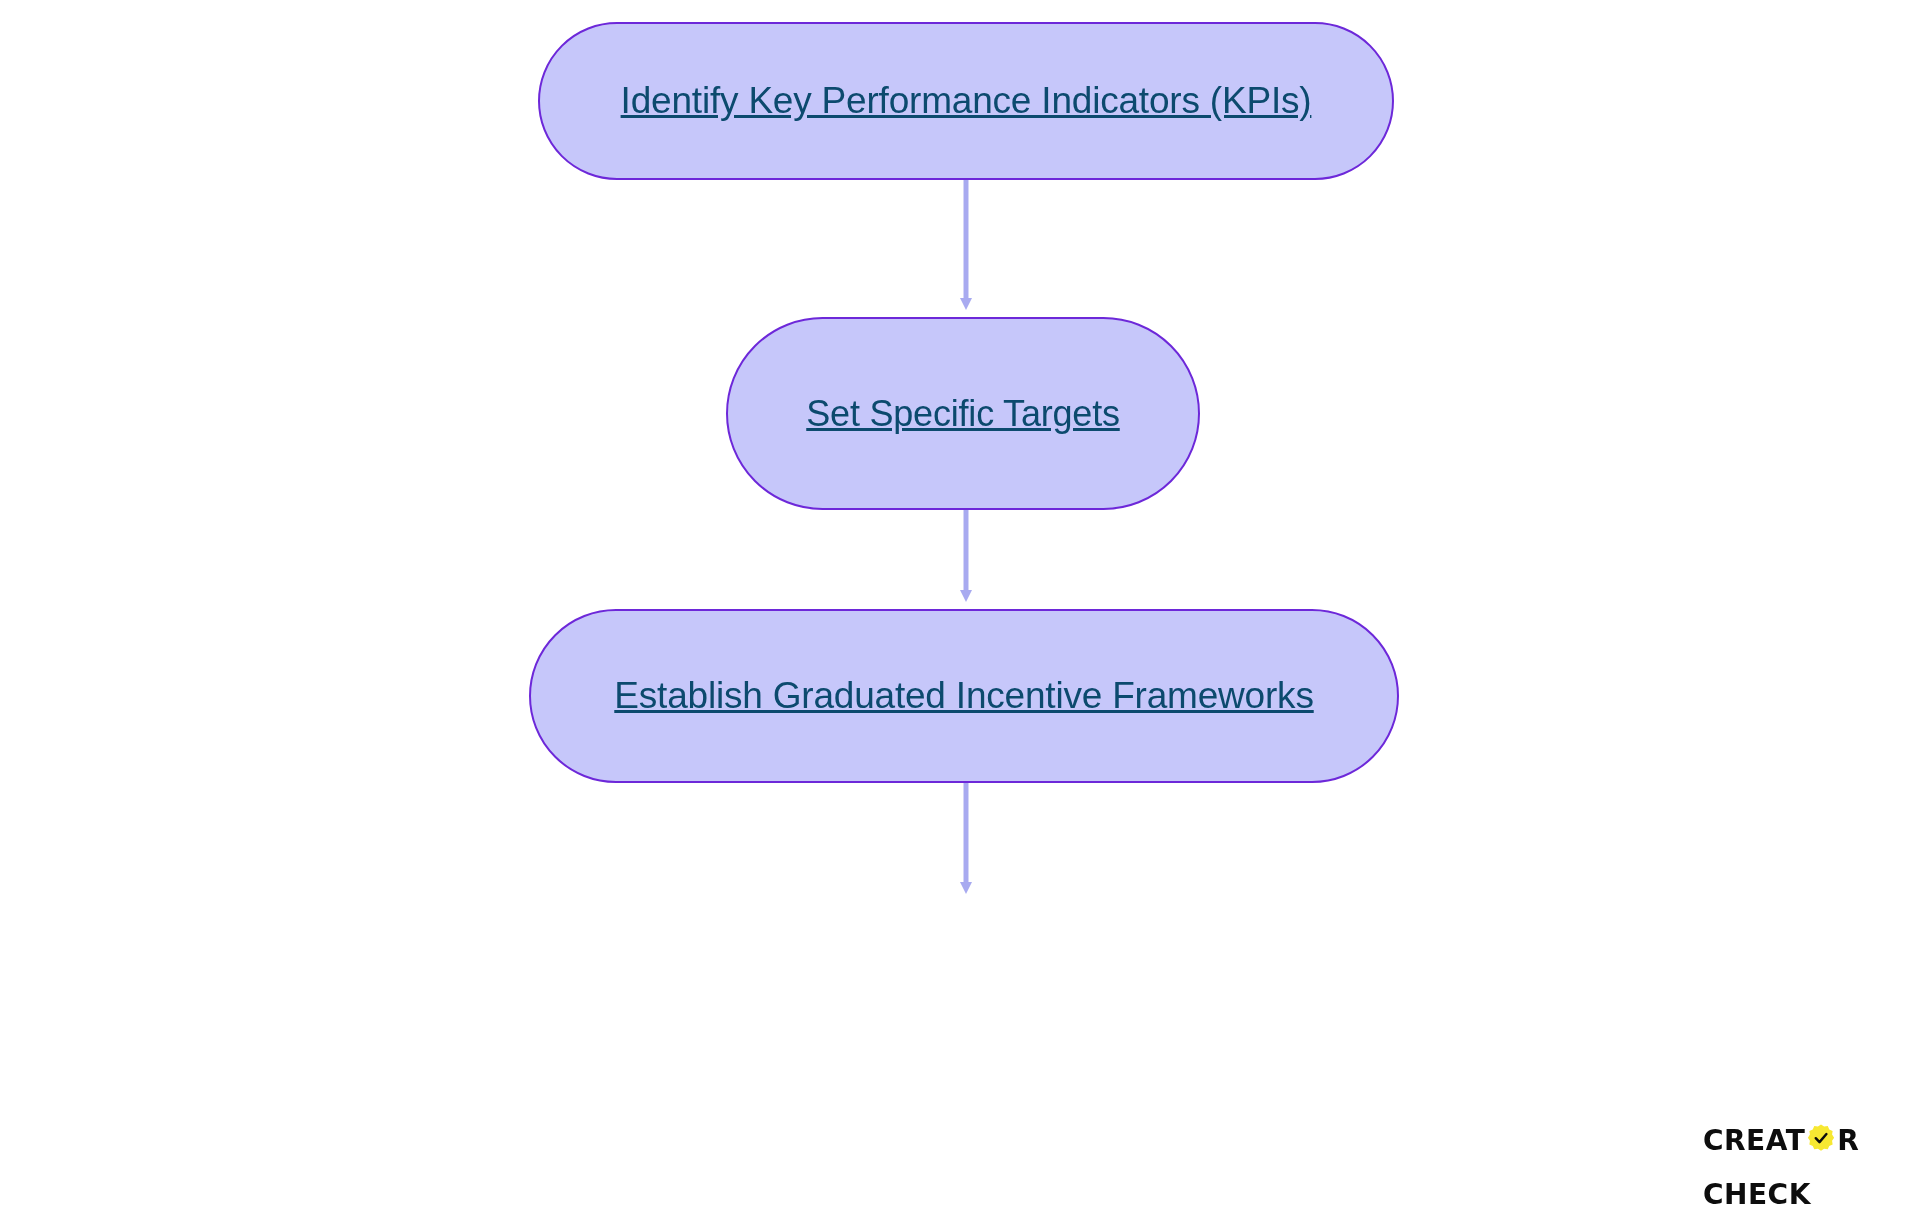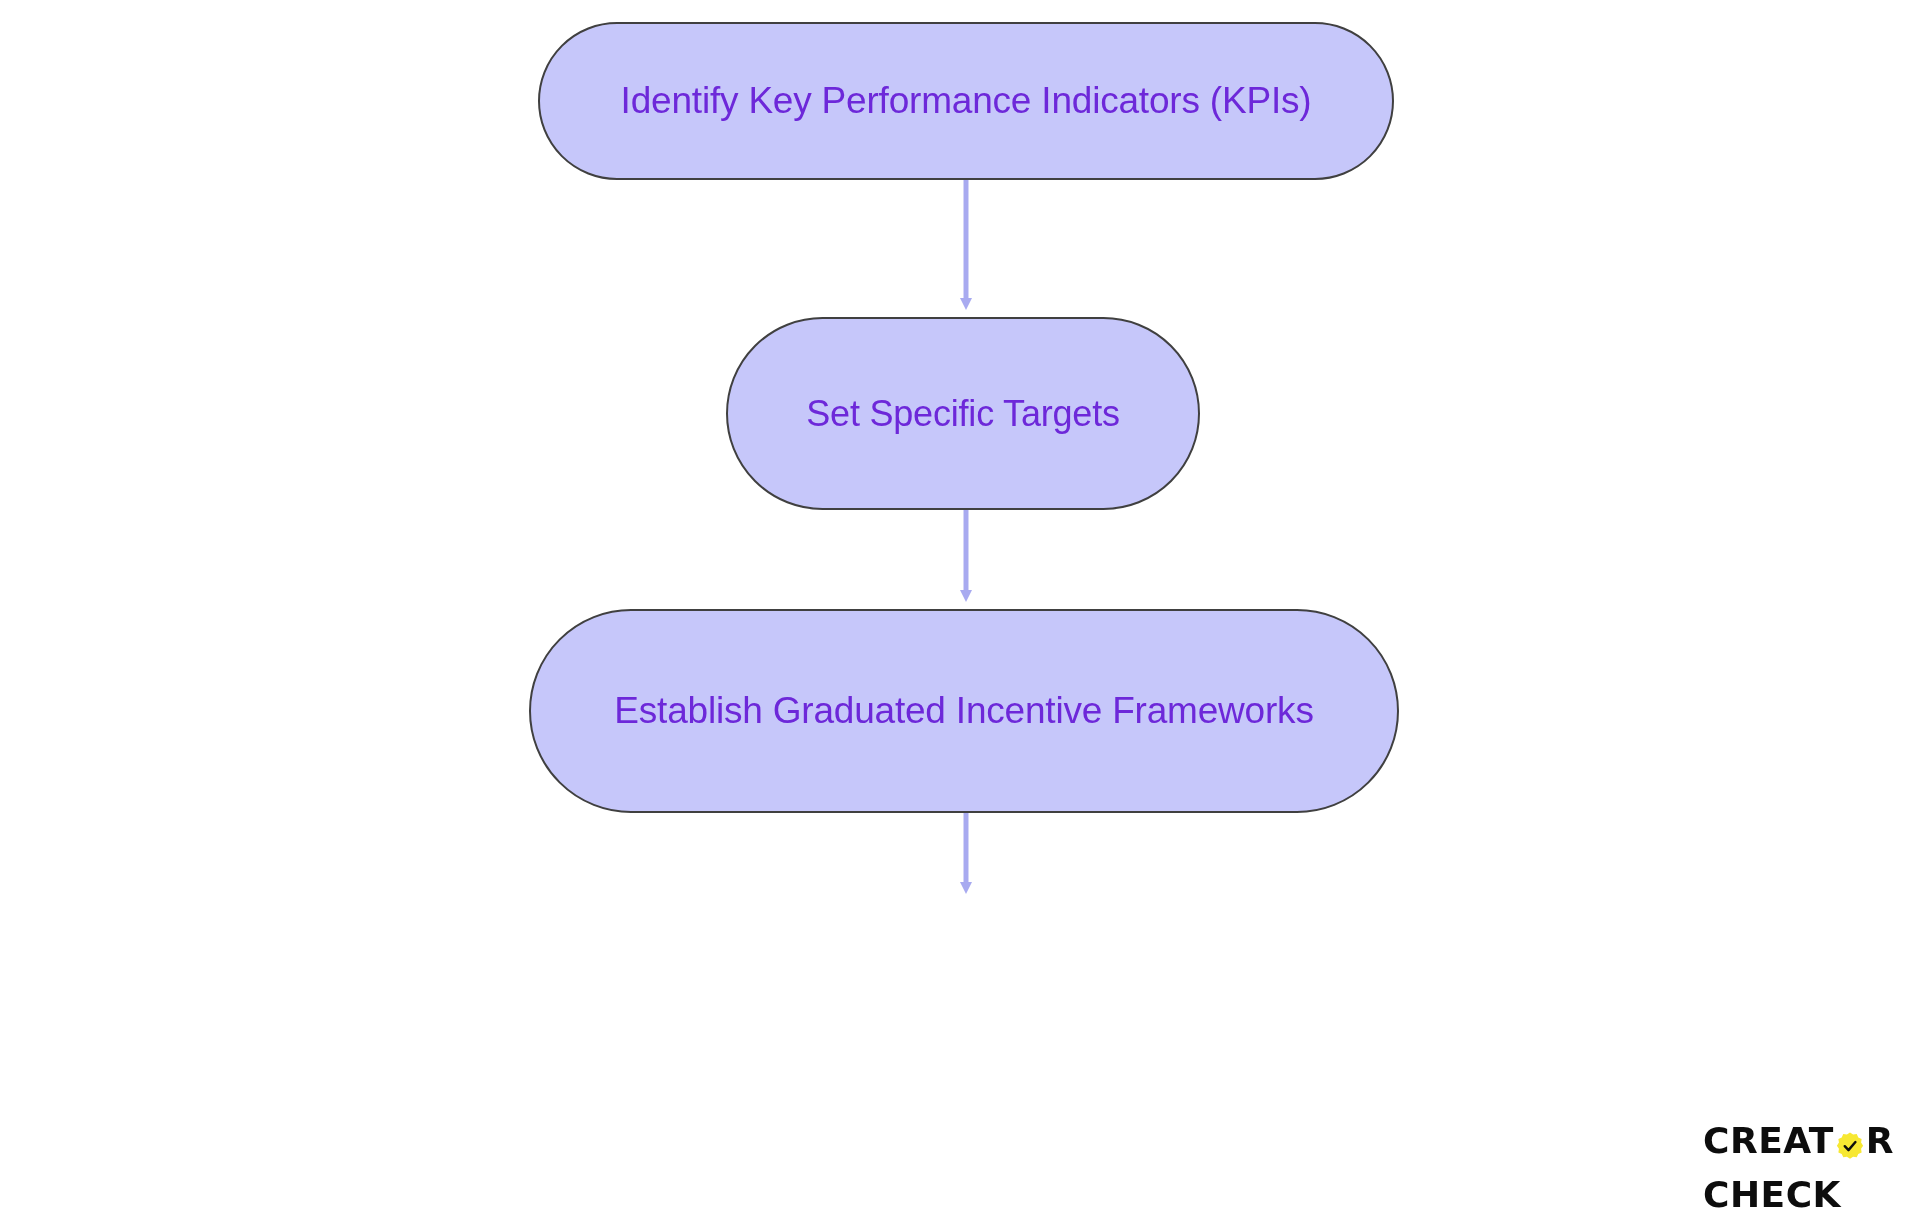--- a/index.html
+++ b/index.html
@@ -21,52 +21,53 @@
     top: 0;
     width: 1920px;
     height: 1215px;
   }
 
   
   .node {
     position: absolute;
     box-sizing: border-box;
     background: #c6c7fa;
-    border: 2px solid #404040;
+    border: 2px solid #6d28d9;
     border-radius: 999px;
     display: flex;
     align-items: center;
     justify-content: center;
     text-align: center;
-    color: #6d28d9;
+    color: #0c4a6e;
     font-family: "Liberation Sans", sans-serif;
     font-weight: 400;
     letter-spacing: -0.2px;
     white-space: nowrap;
+    text-decoration: underline;
   }
 
   #node-kpi {
     left: 538px;
     top: 22px;
     width: 856px;
     height: 158px;
     font-size: 37px;
   }
   #node-targets {
     left: 726px;
     top: 317px;
     width: 474px;
     height: 193px;
     font-size: 36px;
   }
   #node-frameworks {
     left: 529px;
     top: 609px;
     width: 870px;
-    height: 204px;
+    height: 174px;
     font-size: 37px;
   }
   #node-document {
     left: 709px;
     top: 901px;
     width: 508px;
     height: 165px;
     font-size: 36px;
   }
 
@@ -85,23 +86,23 @@
     position: absolute;
     left: 1703px;
     top: 1122px;
     width: 190px;
     height: 78px;
     font-family: "DejaVu Sans", sans-serif;
     color: #0d0d0d;
   }
   .logo-line {
     display: flex;
-    align-items: flex-end;
+    align-items: flex-start;
     font-weight: 700;
-    font-size: 36px;
+    font-size: 28px;
     letter-spacing: 0.5px;
     line-height: 38px;
   }
   .logo-line.second {
     margin-top: 16px;
   }
   .logo-badge {
     display: inline-flex;
     align-items: center;
     justify-content: center;

